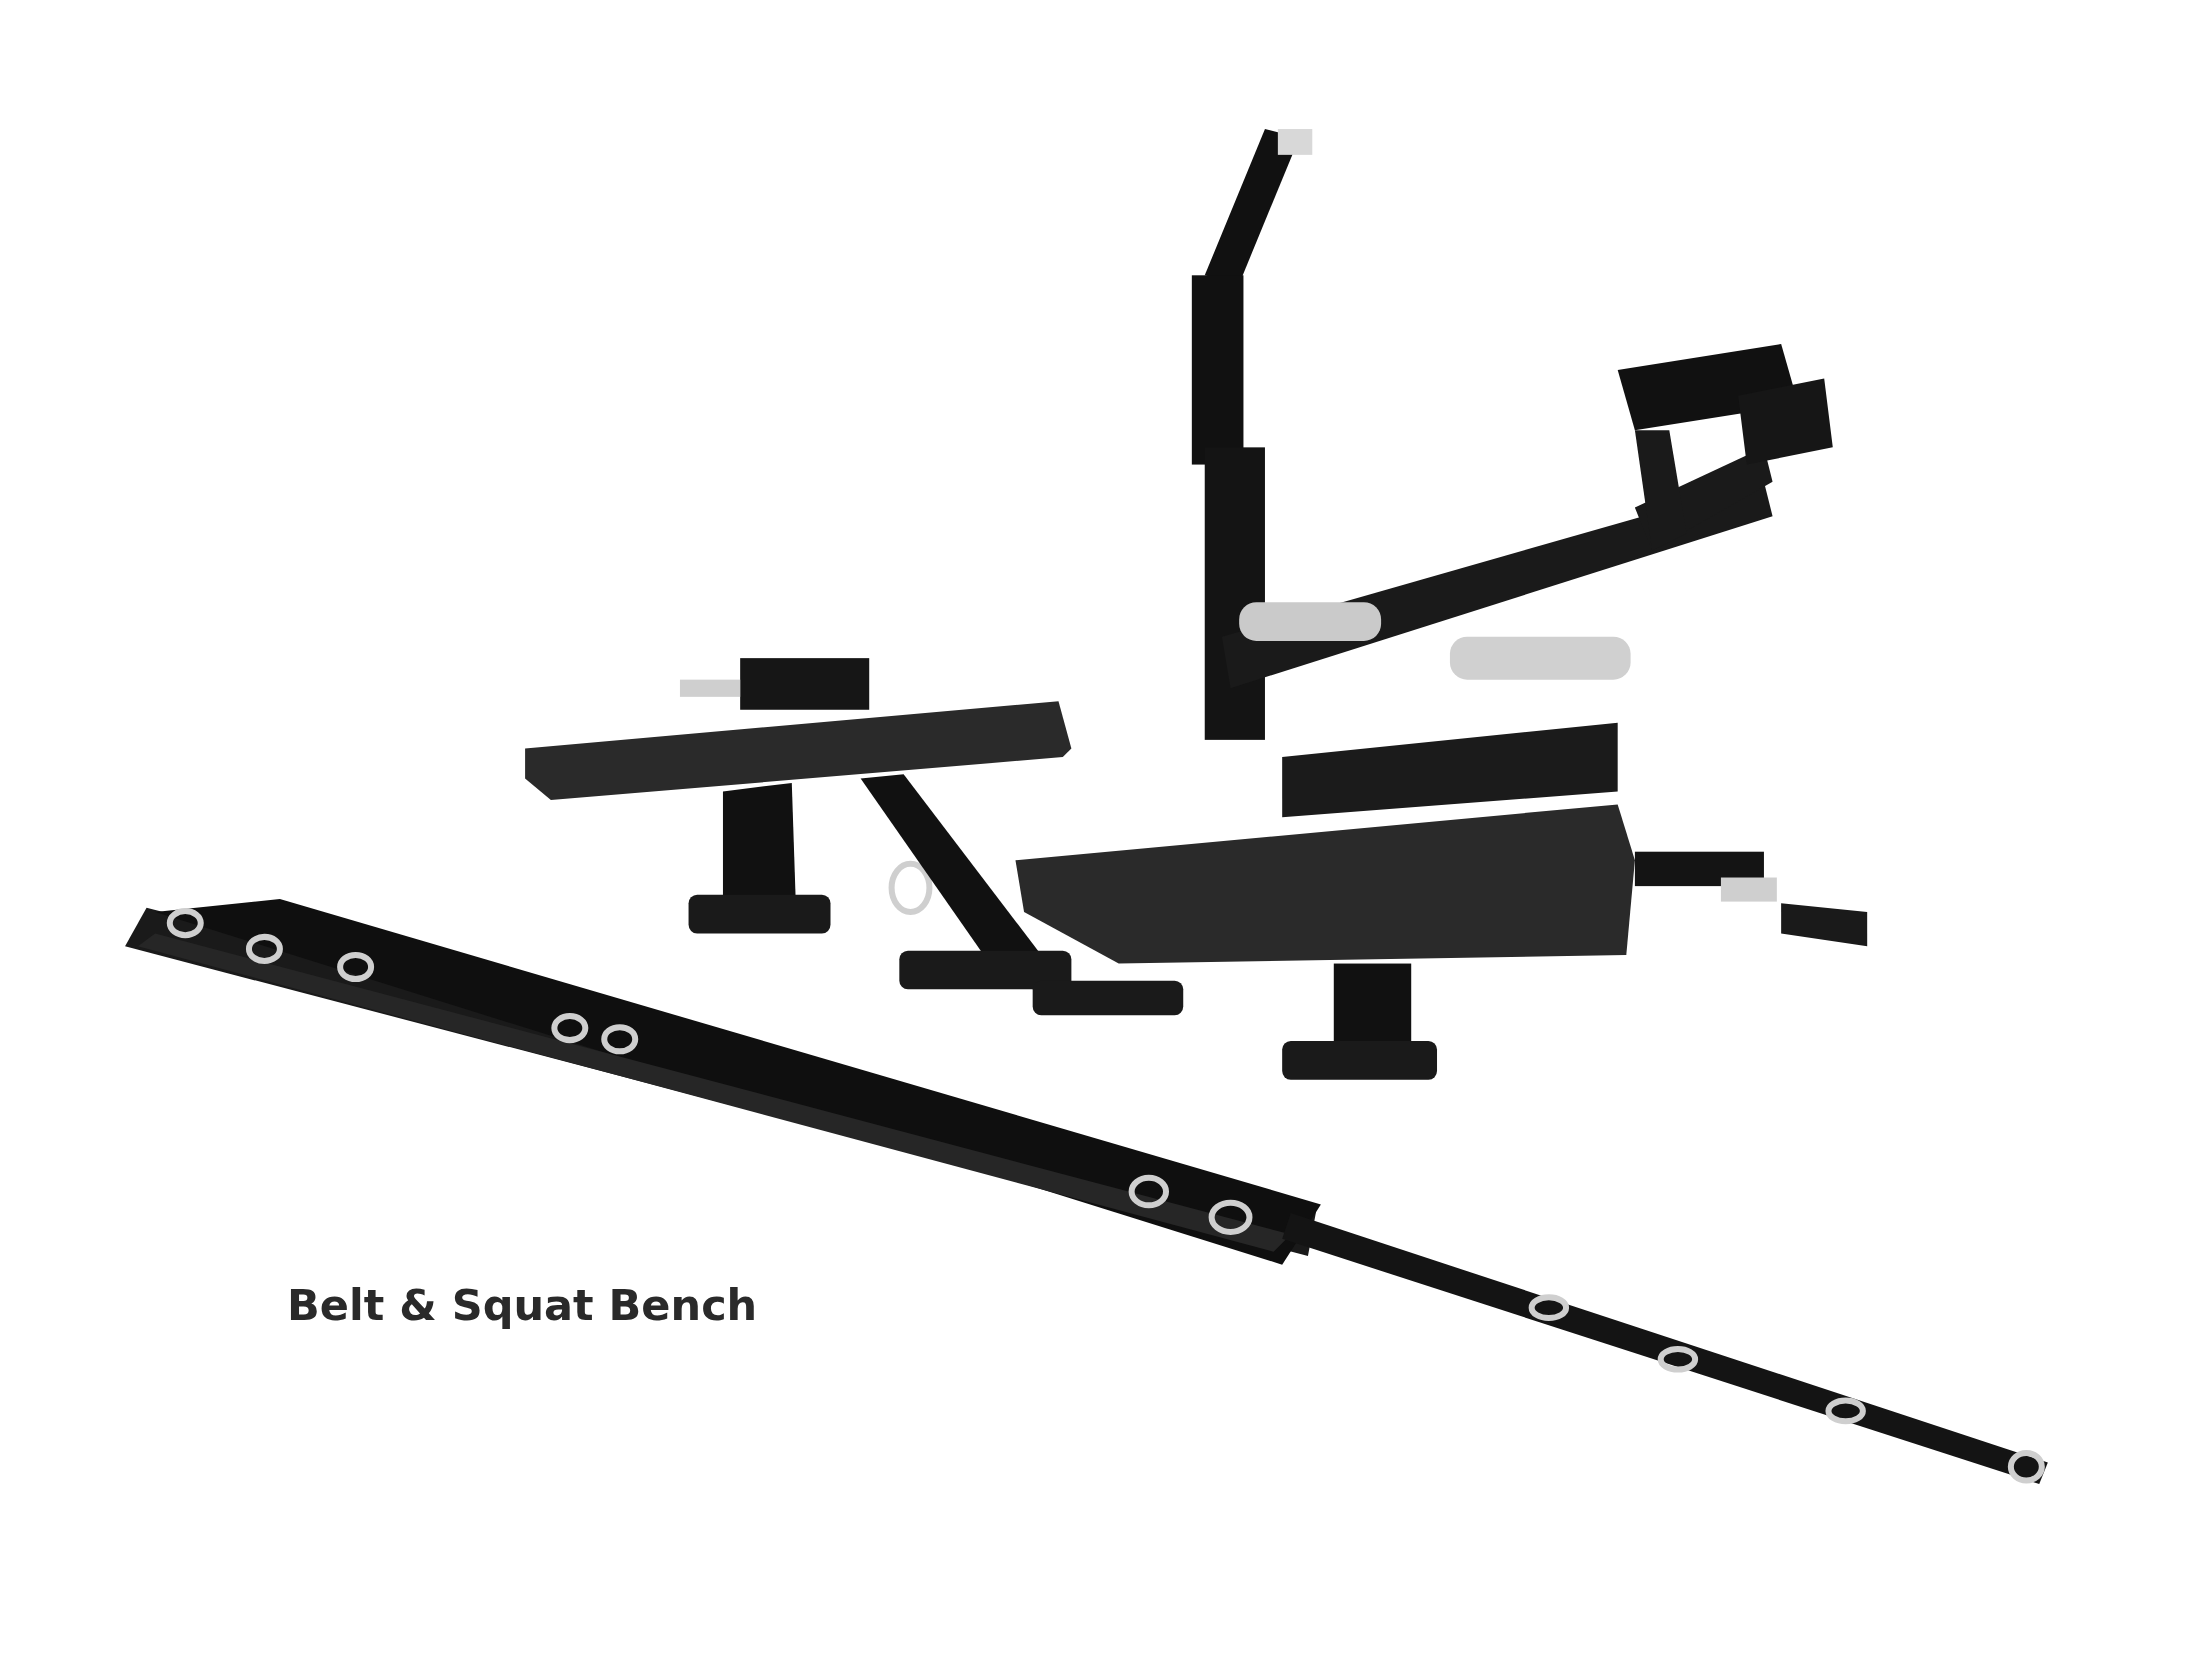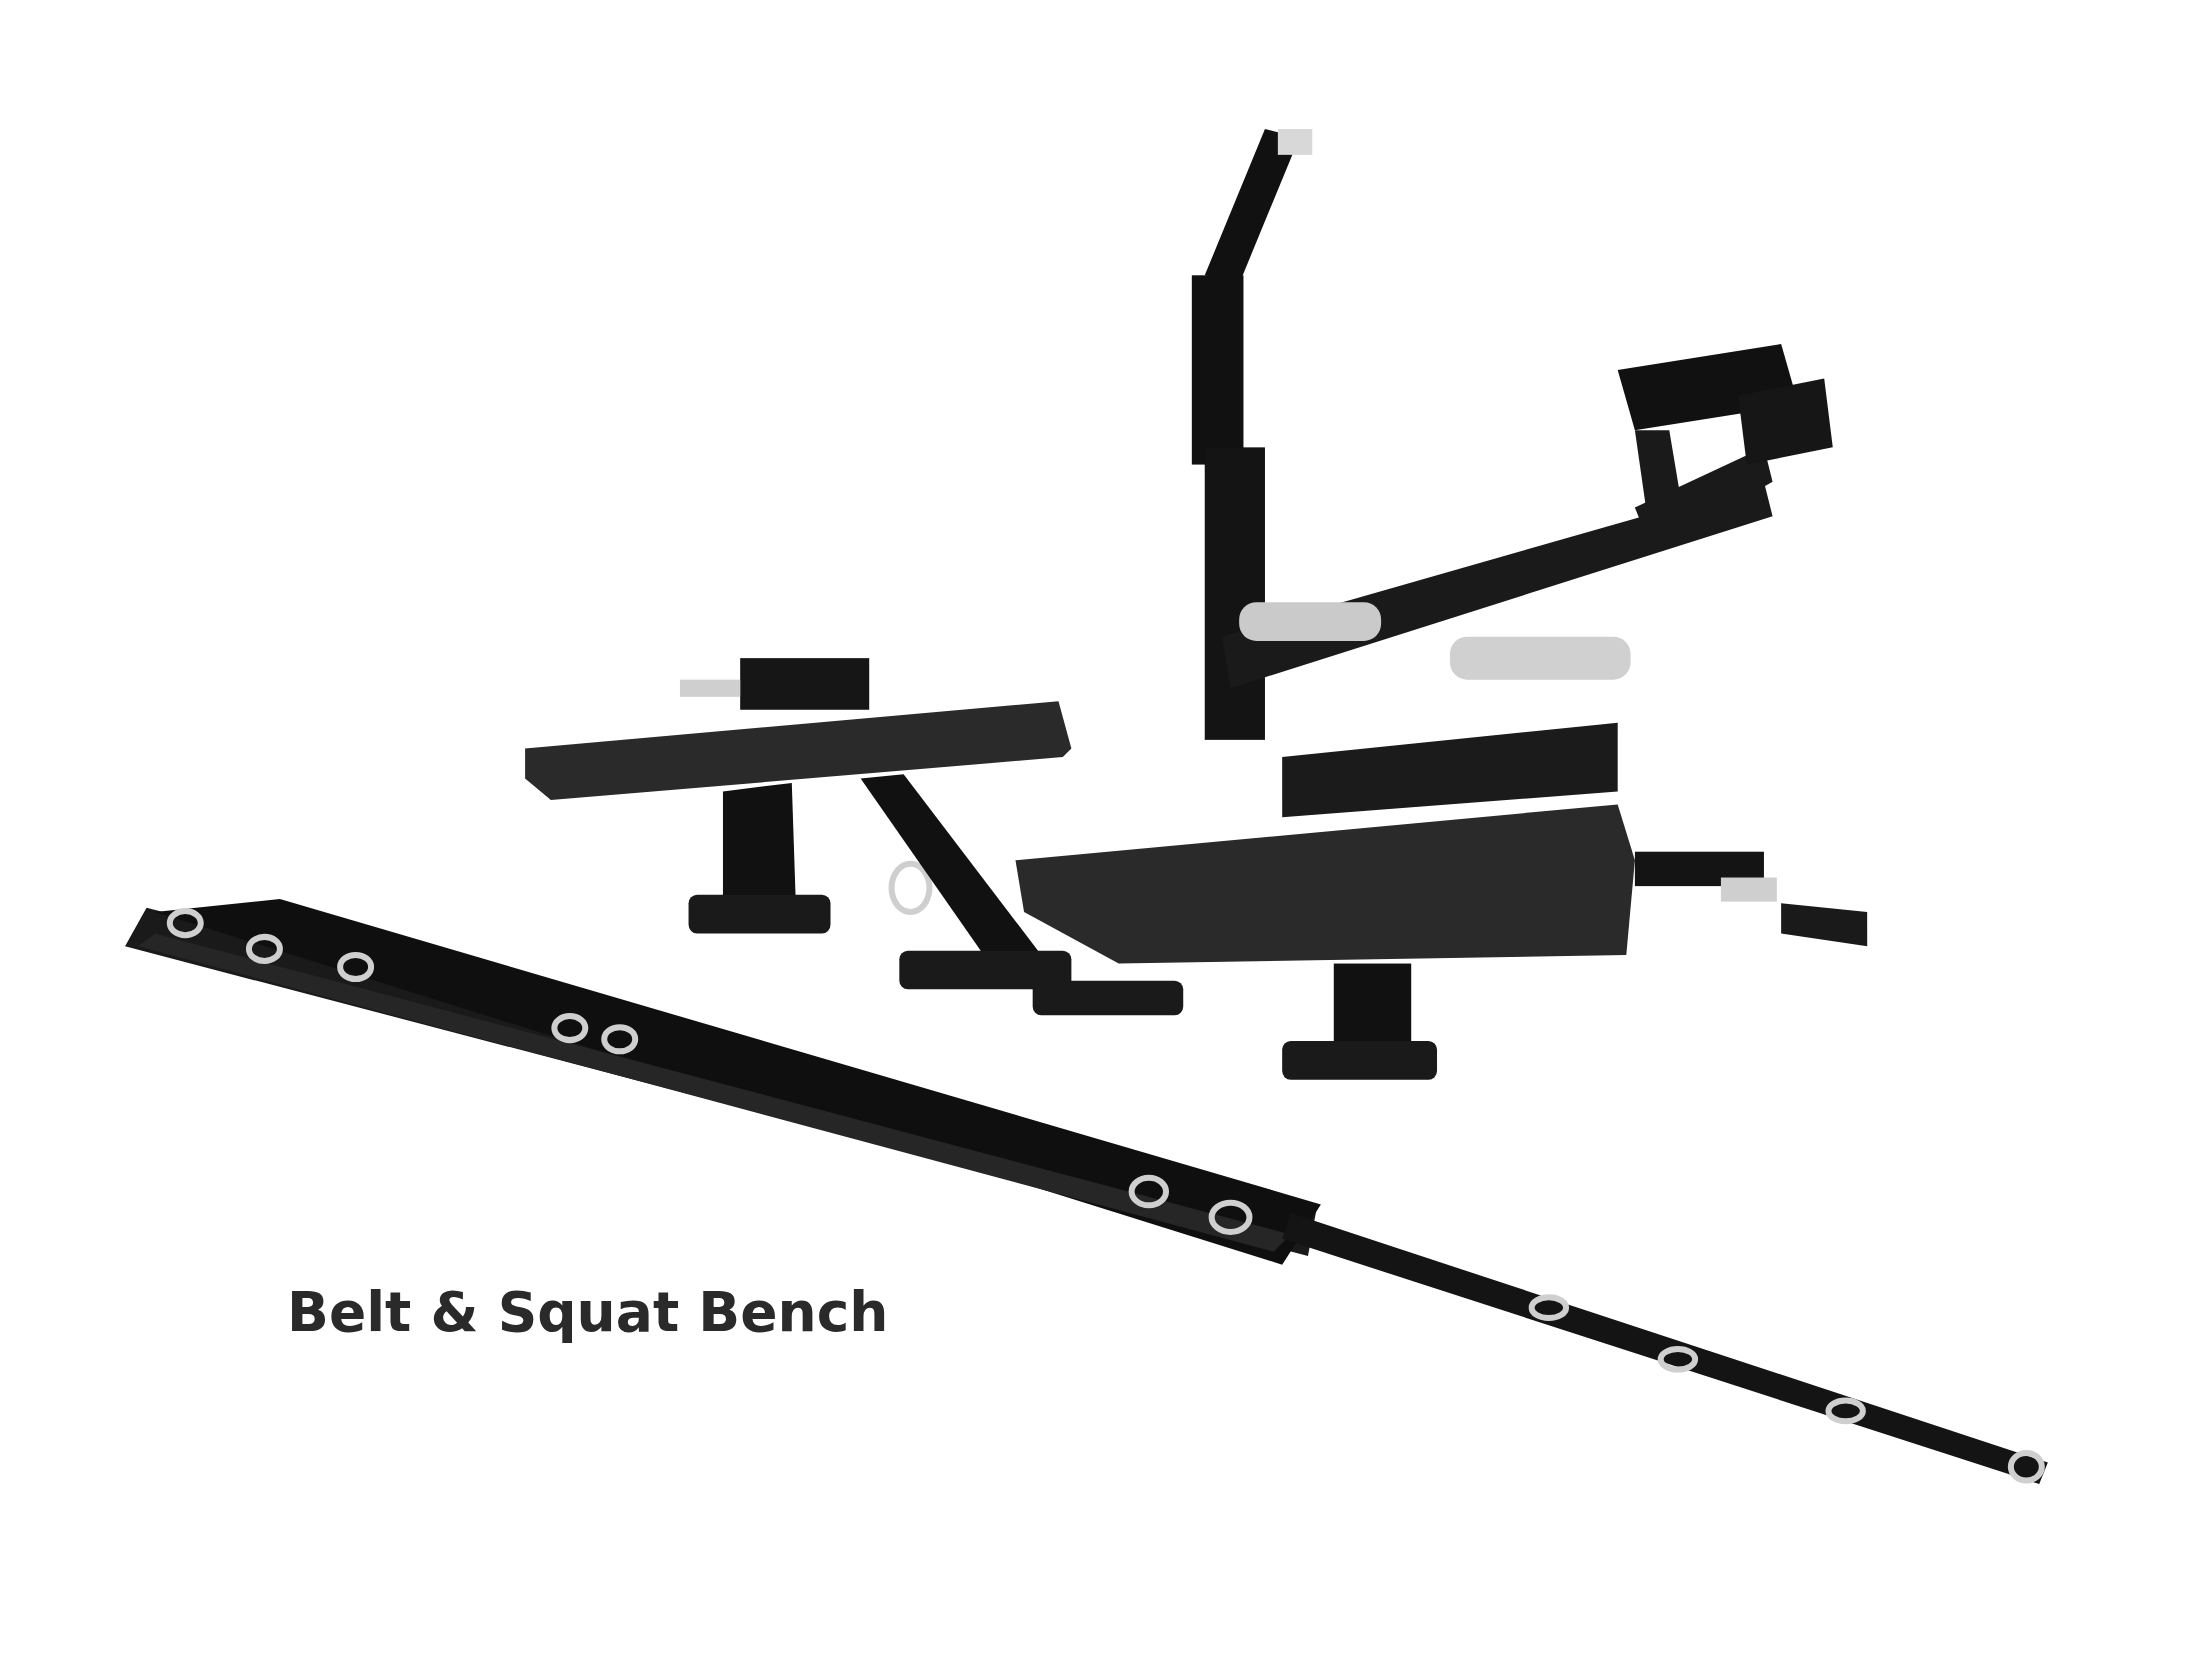--- a/index.html
+++ b/index.html
@@ -1,18 +1,18 @@
 <!DOCTYPE html>
 <html style="font-size:13.8px"><head>
 <meta charset="utf-8">
 <style>
   html,body{margin:0;padding:0;background:#ffffff;}
   body{width:2203px;height:1669px;position:relative;overflow:hidden;font-family:"DejaVu Sans","Liberation Sans",sans-serif;}
   .scene{position:absolute;left:0;top:0;width:2203px;height:1669px;}
-  .caption{position:absolute;left:287px;top:1280px;font-size:55px;font-weight:bold;color:#2a2a2a;letter-spacing:0px;white-space:nowrap;}
+  .caption{position:absolute;left:287px;top:1280px;font-size:43px;font-weight:bold;color:#2a2a2a;letter-spacing:0px;white-space:nowrap;}
 </style>
 </head>
 <body>
 
 <svg class="scene" viewBox="0 0 2560 1940" xmlns="http://www.w3.org/2000/svg">
 
   <g>
     <polygon points="145,1100 170,1055 1530,1405 1520,1460" fill="#1a1a1a"></polygon>
     <polygon points="180,1060 325,1045 1535,1400 1490,1470" fill="#0f0f0f"></polygon>
     <polygon points="180,1085 1500,1435 1480,1455 160,1100" fill="#262626"></polygon>

